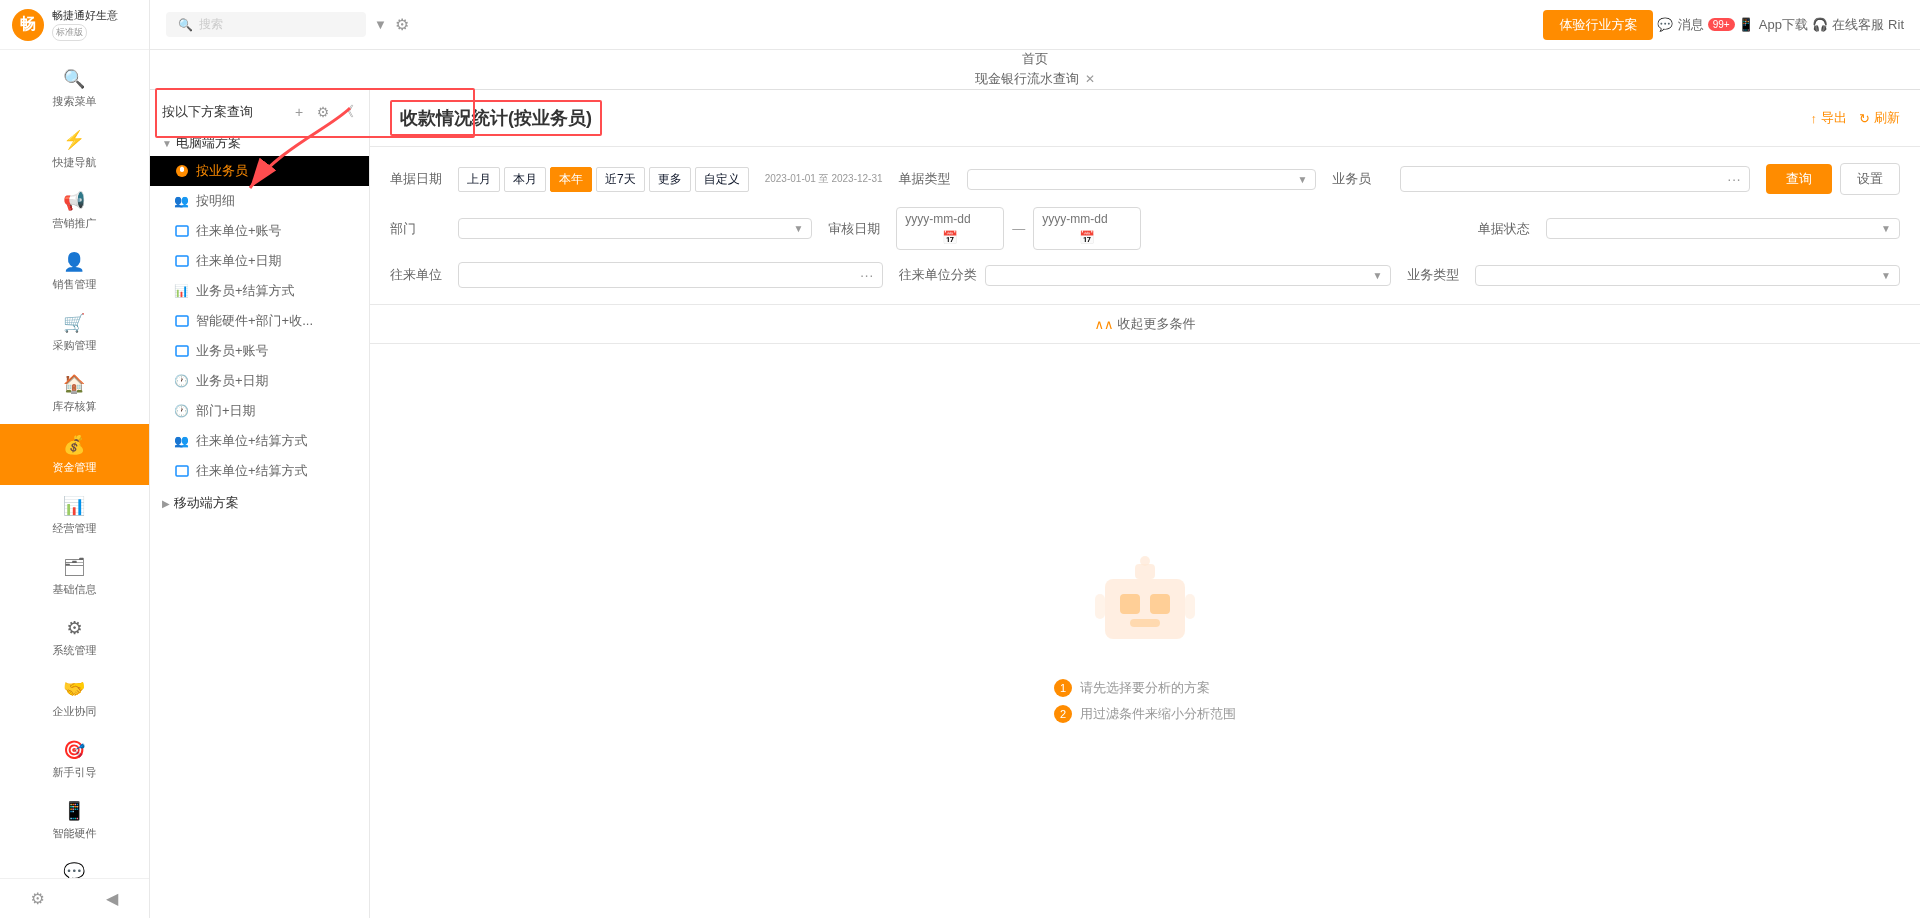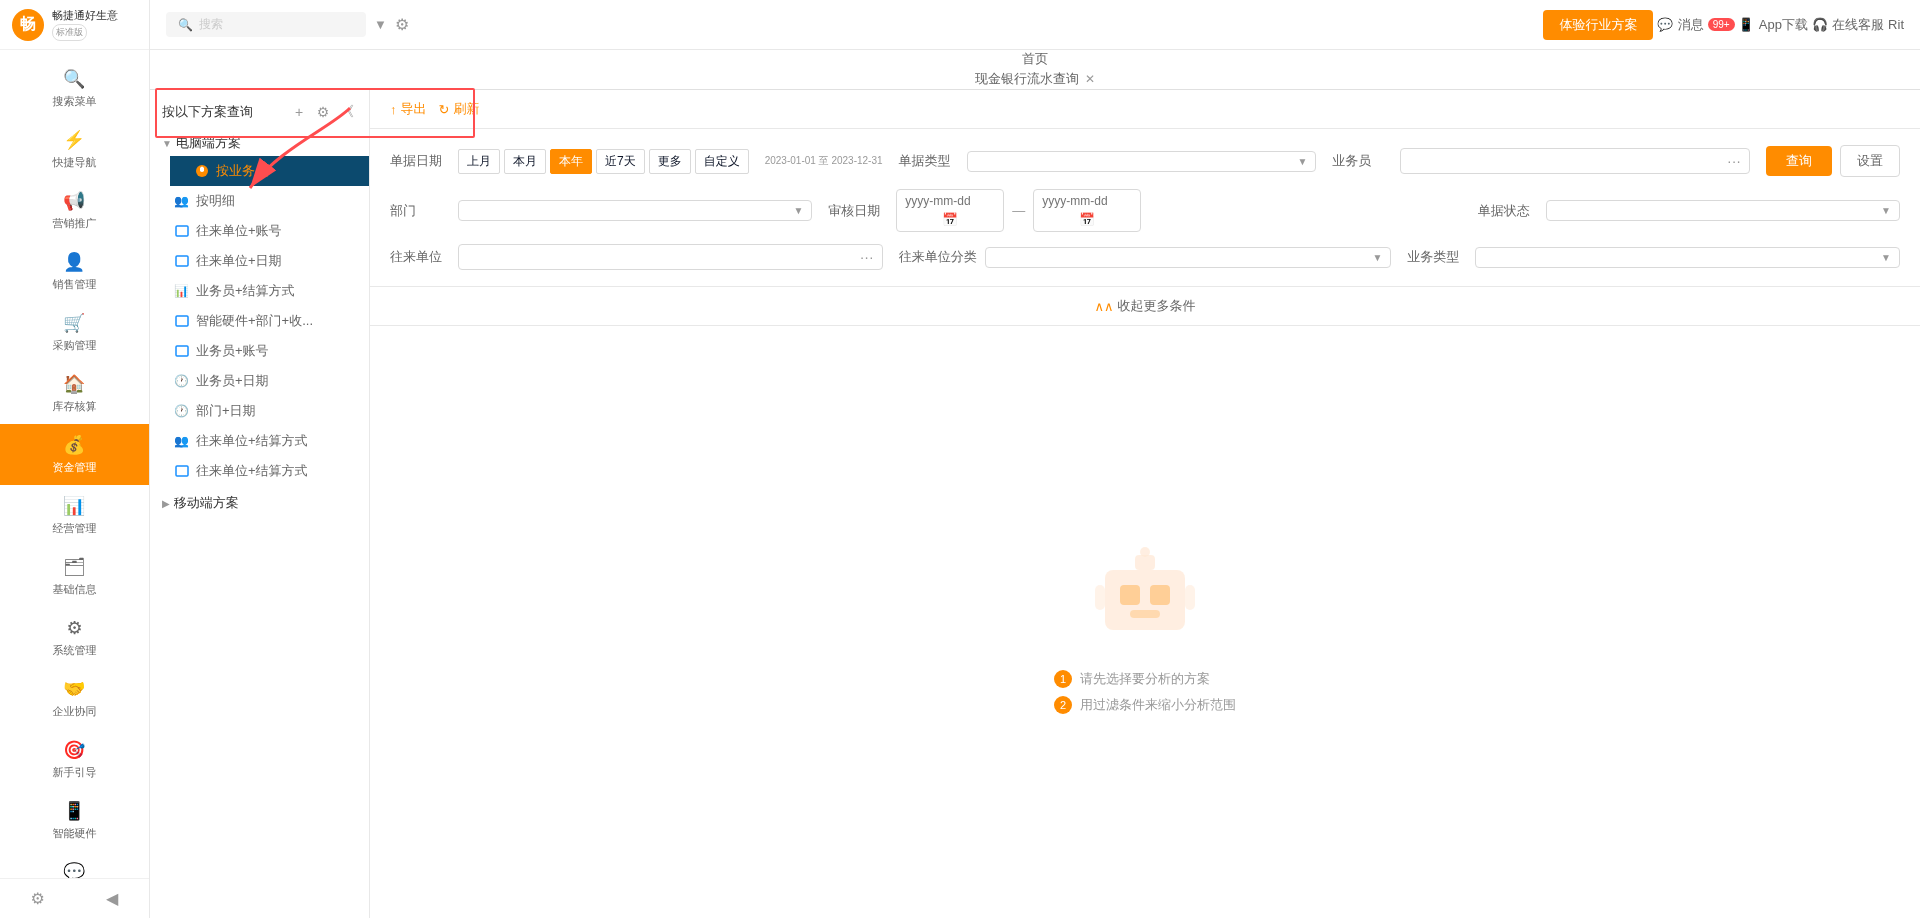--- a/index.html
+++ b/index.html
@@ -56,21 +56,21 @@
     .scheme-title { font-size: 13px; color: #333; }
     .scheme-actions { display: flex; gap: 4px; align-items: center; }
     .scheme-action-btn { color: #999; cursor: pointer; font-size: 14px; width: 20px; height: 20px; display: flex; align-items: center; justify-content: center; }
 
     .scheme-group { margin-bottom: 4px; }
     .scheme-group-header { display: flex; align-items: center; padding: 4px 12px; cursor: pointer; color: #333; font-size: 13px; gap: 4px; }
     .scheme-group-arrow { color: #999; font-size: 10px; }
     .scheme-group-name { flex: 1; }
 
     .scheme-list-item { display: flex; align-items: center; padding: 6px 12px 6px 24px; cursor: pointer; color: #666; font-size: 13px; gap: 6px; }
-    .scheme-list-item.active { color: #ff8c00; background: #0c4a6e; margin-left: 20px; }
+    .scheme-list-item.active { color: #ff8c00; background: #000000; }
     .scheme-item-icon { font-size: 12px; color: #999; width: 16px; display: flex; align-items: center; justify-content: center; }
     .scheme-item-icon.orange { color: #ff8c00; }
     .scheme-item-icon.blue { color: #1890ff; }
 
     
     .right-content { flex: 1; display: flex; flex-direction: column; background: #f5f5f5; overflow: hidden; }
 
     
     .page-header-bar { background: #fff; padding: 10px 20px; display: flex; align-items: center; justify-content: space-between; border-bottom: 1px solid #e8e8e8; }
     .page-title { font-size: 18px; font-weight: bold; color: #333; border: 2px solid #ff4d4f; padding: 4px 8px; display: inline-block; border-radius: 2px; }
@@ -347,20 +347,21 @@
           <div class="scheme-group-header">
             <span class="scheme-group-arrow">▶</span>
             <span class="scheme-group-name">移动端方案</span>
           </div>
         </div>
       </div>
 
       <div class="right-content">
 
         <div class="page-header-bar">
+          <h1 class="page-title">收款情况统计(按业务员)</h1>
           <div class="page-header-actions">
             <div class="header-action-btn">
               <span>↑</span>
               <span>导出</span>
             </div>
             <div class="header-action-btn">
               <span>↻</span>
               <span>刷新</span>
             </div>
           </div>

